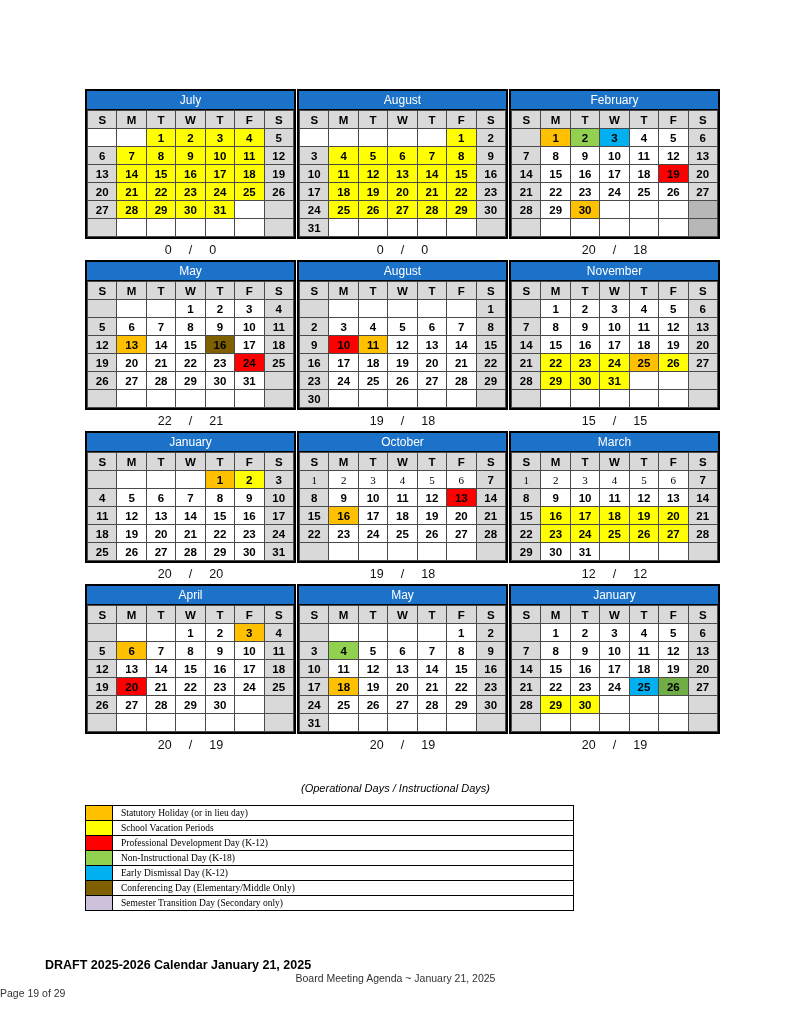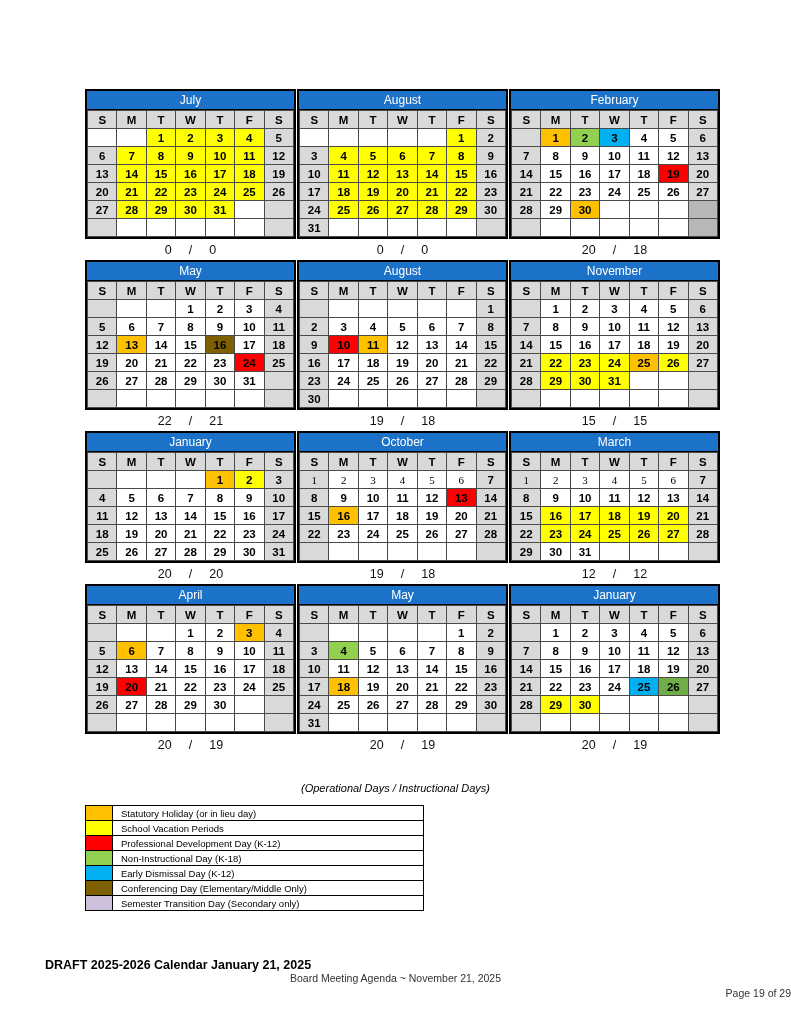--- a/index.html
+++ b/index.html
@@ -15,31 +15,31 @@
                  height:19px; line-height:19px; border-bottom:1px solid #000; }
   .month table { border-collapse:collapse; width:100%; table-layout:fixed; }
   .month td { border:1px solid #4a4a4a; height:18px; text-align:center;
               font-size:11.5px; font-weight:bold; padding:0; color:#000; }
   .month td.serif { font-family:"Liberation Serif", serif; font-weight:normal; font-size:11px; }
   .month thead td { background:#D9D9D9; }
   .totals { height:21px; display:flex; justify-content:center; align-items:center;
             gap:17px; font-size:12.5px; color:#111; }
   .caption { position:absolute; top:782px; left:0; width:100%; text-align:center;
              font-style:italic; font-size:11px; color:#000; }
-  .legend-table { position:absolute; left:85px; top:805px; width:339px;
-                  border-collapse:collapse; }
+  .legend-table { position:absolute; left:85px; top:805px; width:489px;
+                  border-collapse:collapse;font-family:Liberation Serif, serif; }
   .legend-table td { border:1px solid #000; height:15px; padding:0; }
   .legend-swatch { width:27px; }
   .legend-label { font-size:9.5px; text-align:left; padding-left:8px !important; color:#000; }
   .footer-left { position:absolute; left:45px; top:958px; font-size:12.5px;
                  font-weight:600; color:#000; }
   .footer-center1 { position:absolute; top:972px; left:0; width:100%;
                     text-align:center; font-size:10.5px; color:#333; }
   .footer-center2 { position:absolute; top:987px; left:0; width:100%;
-                    text-align:right; font-size:10.5px; color:#333; }
+                    text-align:left; font-size:10.5px; color:#333; }
 </style>
 </head>
 <body>
 
 <div class="page">
 
   <div class="cal-grid" id="cal-grid">
       <div class="month">
         <div class="month-box">
           <div class="month-title" style="background: rgb(28, 113, 200);">July</div>
@@ -992,15 +992,15 @@
           <td class="legend-label">Conferencing Day (Elementary/Middle Only)</td>
         </tr>
         <tr>
           <td class="legend-swatch" style="background: rgb(204, 192, 218);"></td>
           <td class="legend-label">Semester Transition Day (Secondary only)</td>
         </tr>
       </tbody>
   </table>
 
   <div class="footer-left">DRAFT 2025-2026 Calendar January 21, 2025</div>
-  <div class="footer-center1">Board Meeting Agenda ~ November 21, 2025</div>
+  <div class="footer-center1">Board Meeting Agenda ~ January 21, 2025</div>
   <div class="footer-center2">Page 19 of 29</div>
 </div>
 
 </body></html>

